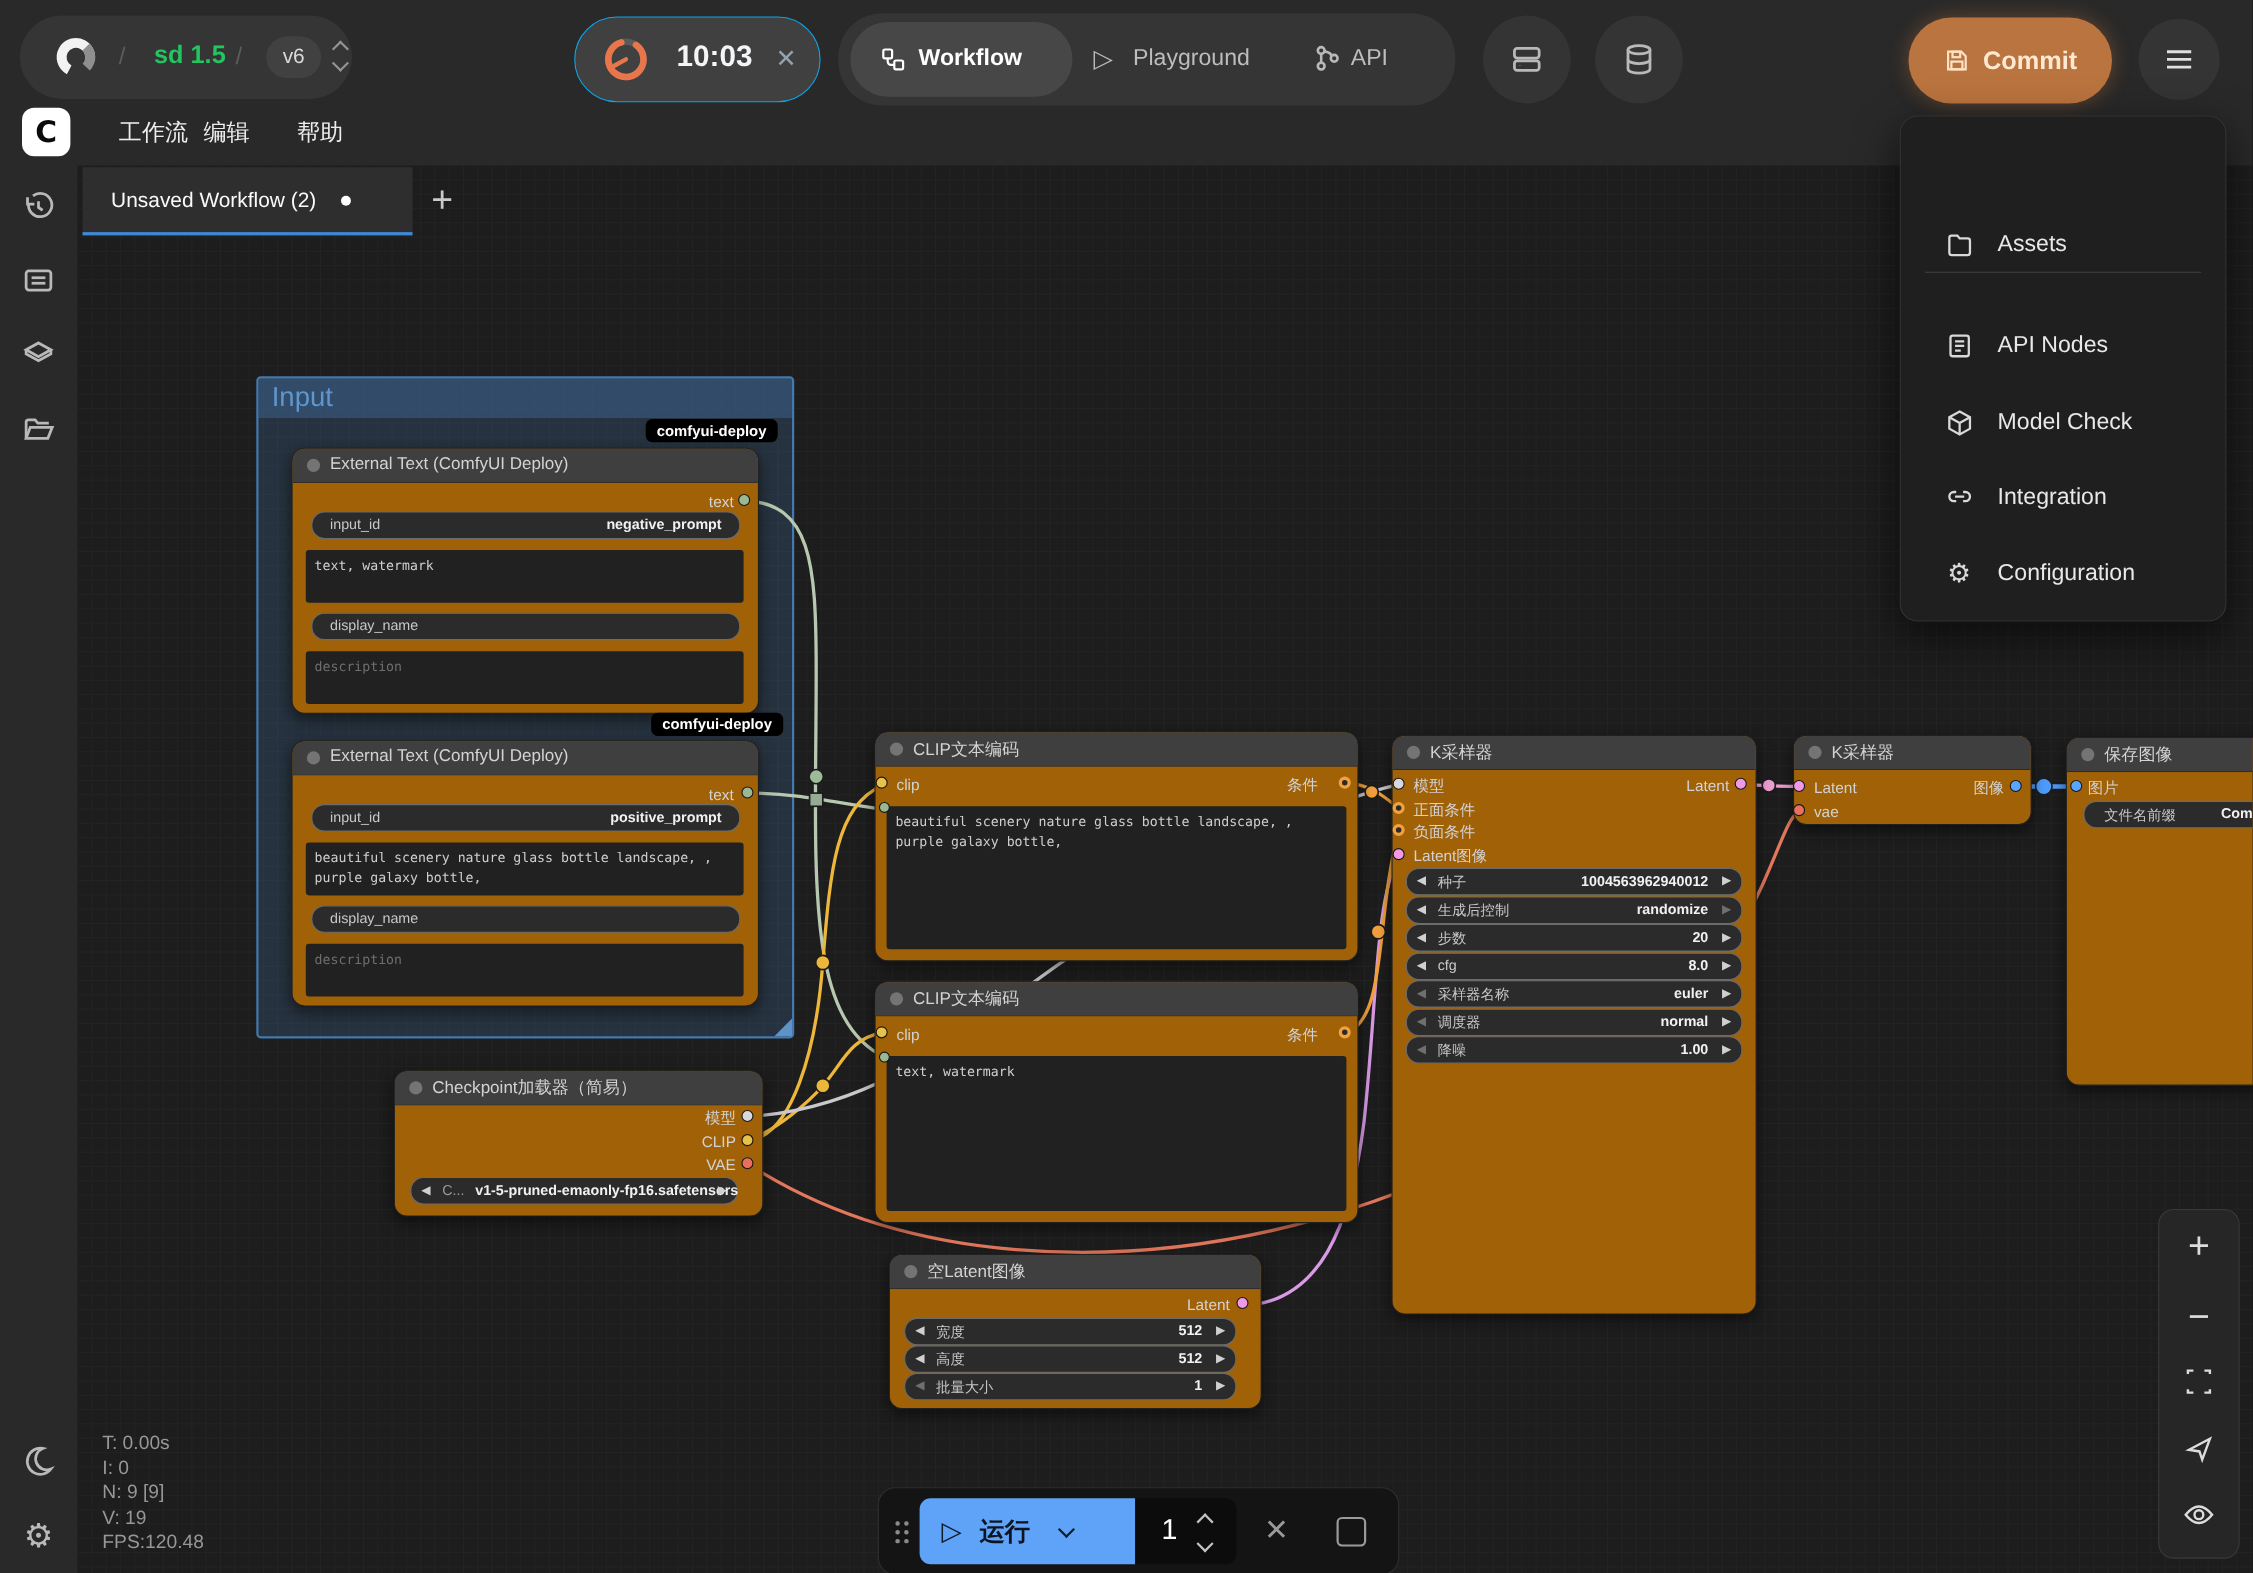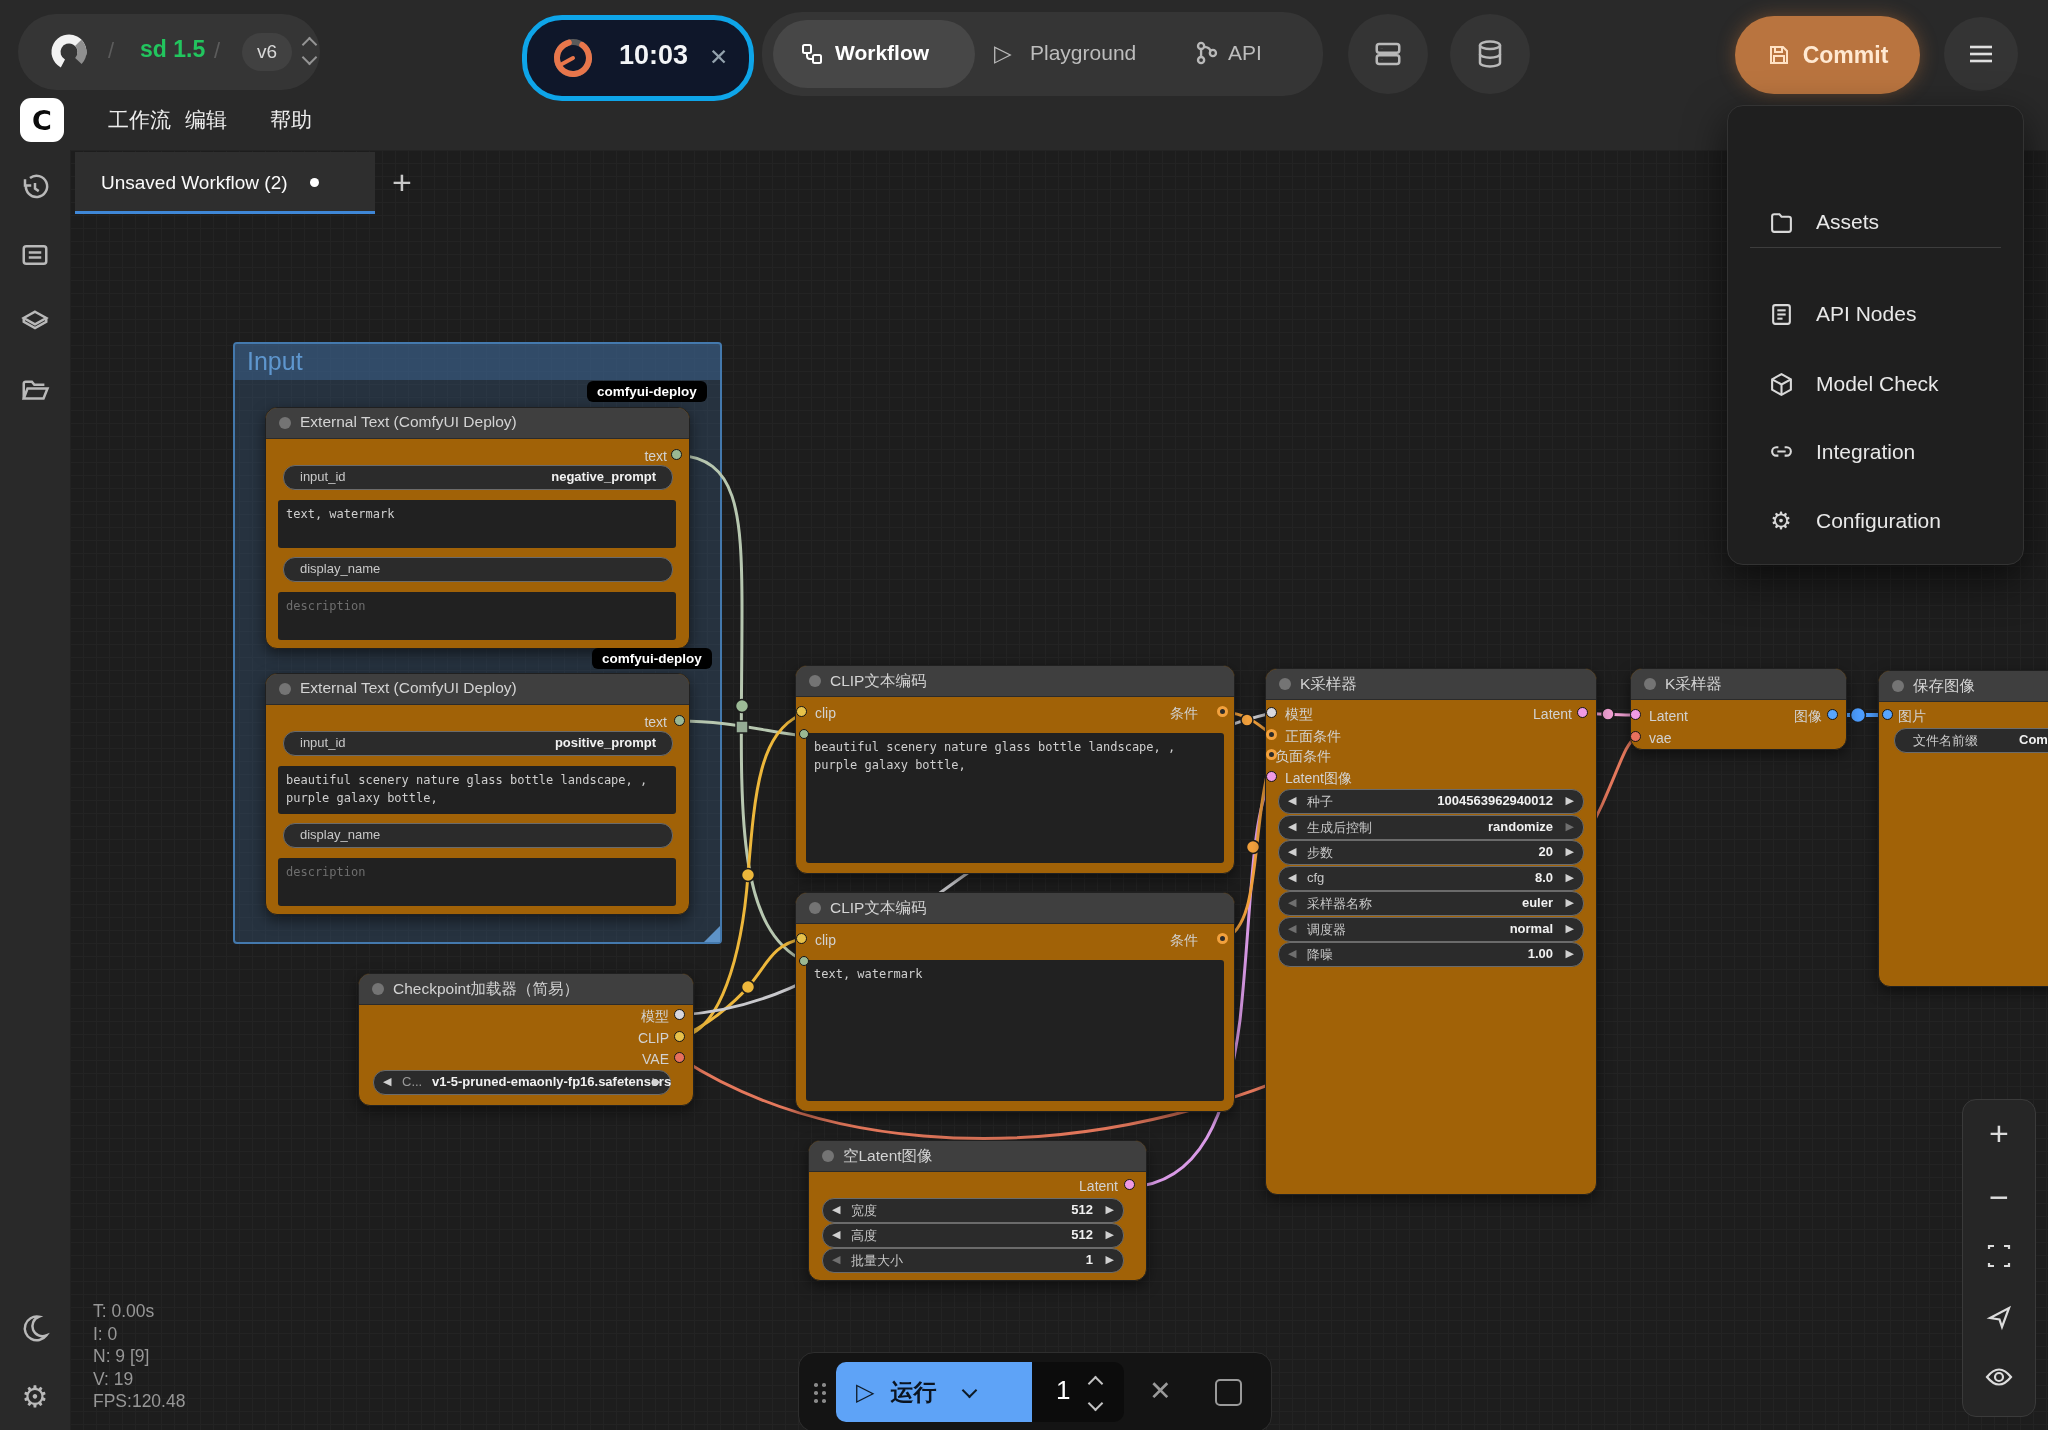--- a/index.html
+++ b/index.html
@@ -7,21 +7,21 @@
         font-family:"Liberation Sans",sans-serif;color:#ddd;-webkit-font-smoothing:antialiased;}
   .abs{position:absolute;}
   
   #topbar{left:0;top:0;width:2048px;height:150px;background:#292929;z-index:10;}
   .hpill{background:#353535;border-radius:40px;}
   .crumb-sep{color:#5c5c5c;font-size:22px;}
   .crumb-name{color:#22c55e;font-size:23px;font-weight:600;}
   .vpill{background:#414141;border-radius:20px;color:#d9d9d9;font-size:19px;display:flex;align-items:center;justify-content:center;}
   .chev{width:9px;height:9px;border-left:2.5px solid #949494;border-top:2.5px solid #949494;}
   .chev.up{transform:rotate(45deg);} .chev.down{transform:rotate(225deg);}
-  #timerpill{background:#0f172a;border:5px solid #0ea5e9;border-radius:40px;}
+  #timerpill{background:#404040;border:1px solid #0ea5e9;border-radius:40px;}
   .timer-time{color:#f3f5f7;font-size:27px;font-weight:700;}
   .timer-x{color:#93a2ad;font-size:23px;}
   .tabtxt{font-size:21px;color:#bdbdbd;}
   .tab-active{background:#474747;border-radius:36px;}
   .tab-active .tabtxt{color:#fff;font-weight:600;}
   .circlebtn{background:#343434;border-radius:50%;display:flex;align-items:center;justify-content:center;}
   #commitbtn{background:#b9743f;border-radius:42px;display:flex;align-items:center;justify-content:center;gap:12px;
              color:#ffe9d2;font-size:23px;font-weight:600;box-shadow:0 0 18px rgba(222,130,60,.35);}
   .menuitem{color:#ededed;font-size:21px;}
   
@@ -180,21 +180,21 @@
     <div class="plab r" style="right:36px;top:39px;">条件</div>
     <div class="ta" style="left:10px;top:67px;width:418px;height:141px;">text, watermark</div>
   </div>
 
   <div class="node abs" style="left:1265px;top:668px;width:330px;height:525px;">
     <div class="nhead"></div>
     <div class="ndot"></div>
     <div class="ntitle">K采样器</div>
     <div class="plab" style="left:19px;top:37px;">模型</div>
     <div class="plab" style="left:19px;top:59px;">正面条件</div>
-    <div class="plab" style="left:9px;top:79px;">负面条件</div>
+    <div class="plab" style="left:19px;top:79px;">负面条件</div>
     <div class="plab" style="left:19px;top:101px;">Latent图像</div>
     <div class="plab r" style="right:24px;top:37px;">Latent</div>
     <div class="pill" style="left:12px;top:120px;width:304px;">
       <span class="al">◀</span>
       <span class="wl2">种子</span>
       <span class="wv" style="right:30px;">1004563962940012</span>
       <span class="ar">▶</span>
     </div>
     <div class="pill" style="left:12px;top:146px;width:304px;">
       <span class="al">◀</span>

